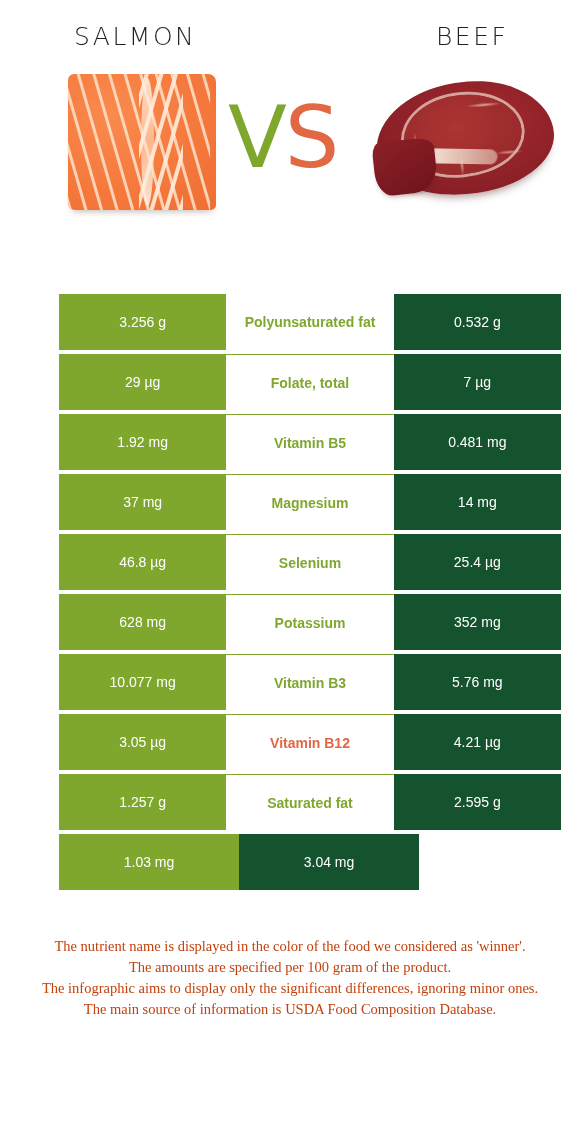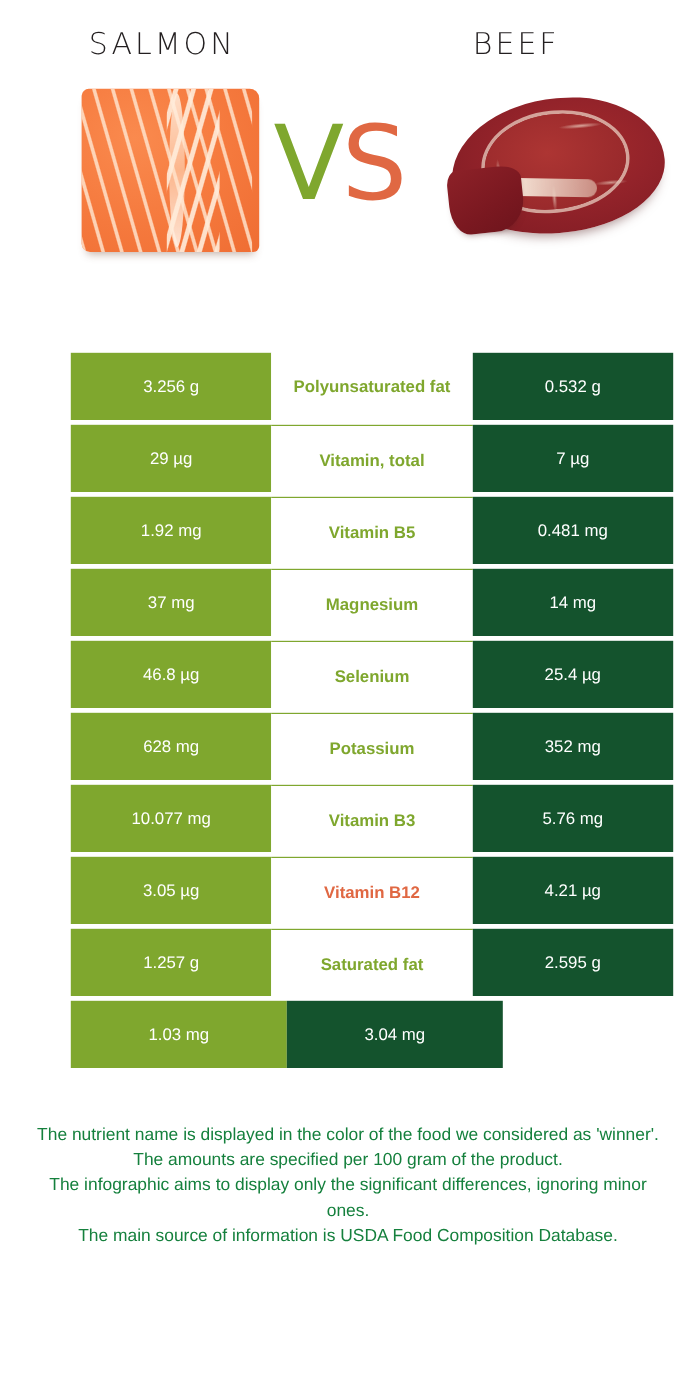--- a/index.html
+++ b/index.html
@@ -24,21 +24,21 @@
     position: absolute;
     top: 22px;
     font-size: 25px;
     font-weight: 300;
     letter-spacing: 2.5px;
     color: #231f20;
     font-family: "DejaVu Sans", sans-serif;
     white-space: nowrap;
   }
   .food-title.left  { left: 74px; }
-  .food-title.right { left: 394px; }
+  .food-title.right { left: 436px; }
 
   
   .hero {
     position: relative;
     height: 232px;
   }
 
   
   .salmon-wrap {
     position: absolute;
@@ -221,22 +221,22 @@
   .cell.mid.win-right { color: #e06843; }
   .row.last .cell.mid { border-bottom: 1px solid #e06843; }
 
   
   .footer {
     margin-top: 46px;
     padding: 0 26px;
     text-align: center;
     font-size: 14.5px;
     line-height: 21px;
-    color: #15803d;
-    font-family: Liberation Sans, sans-serif;
+    color: #c2410c;
+    font-family: Liberation Serif, serif;
   }
   .footer p { margin: 0; }
 </style>
 </head>
 <body>
 
 <div class="header">
   <div class="food-title left">SALMON</div>
   <div class="food-title right">BEEF</div>
 </div>
@@ -263,21 +263,21 @@
 </div>
 
 <div class="table" id="nutrient-table">
     <div class="row">
       <div class="cell left">3.256 g</div>
       <div class="cell mid win-left">Polyunsaturated fat</div>
       <div class="cell right">0.532 g</div>
     </div>
     <div class="row">
       <div class="cell left">29 µg</div>
-      <div class="cell mid win-left">Vitamin, total</div>
+      <div class="cell mid win-left">Folate, total</div>
       <div class="cell right">7 µg</div>
     </div>
     <div class="row">
       <div class="cell left">1.92 mg</div>
       <div class="cell mid win-left">Vitamin B5</div>
       <div class="cell right">0.481 mg</div>
     </div>
     <div class="row">
       <div class="cell left">37 mg</div>
       <div class="cell mid win-left">Magnesium</div>

